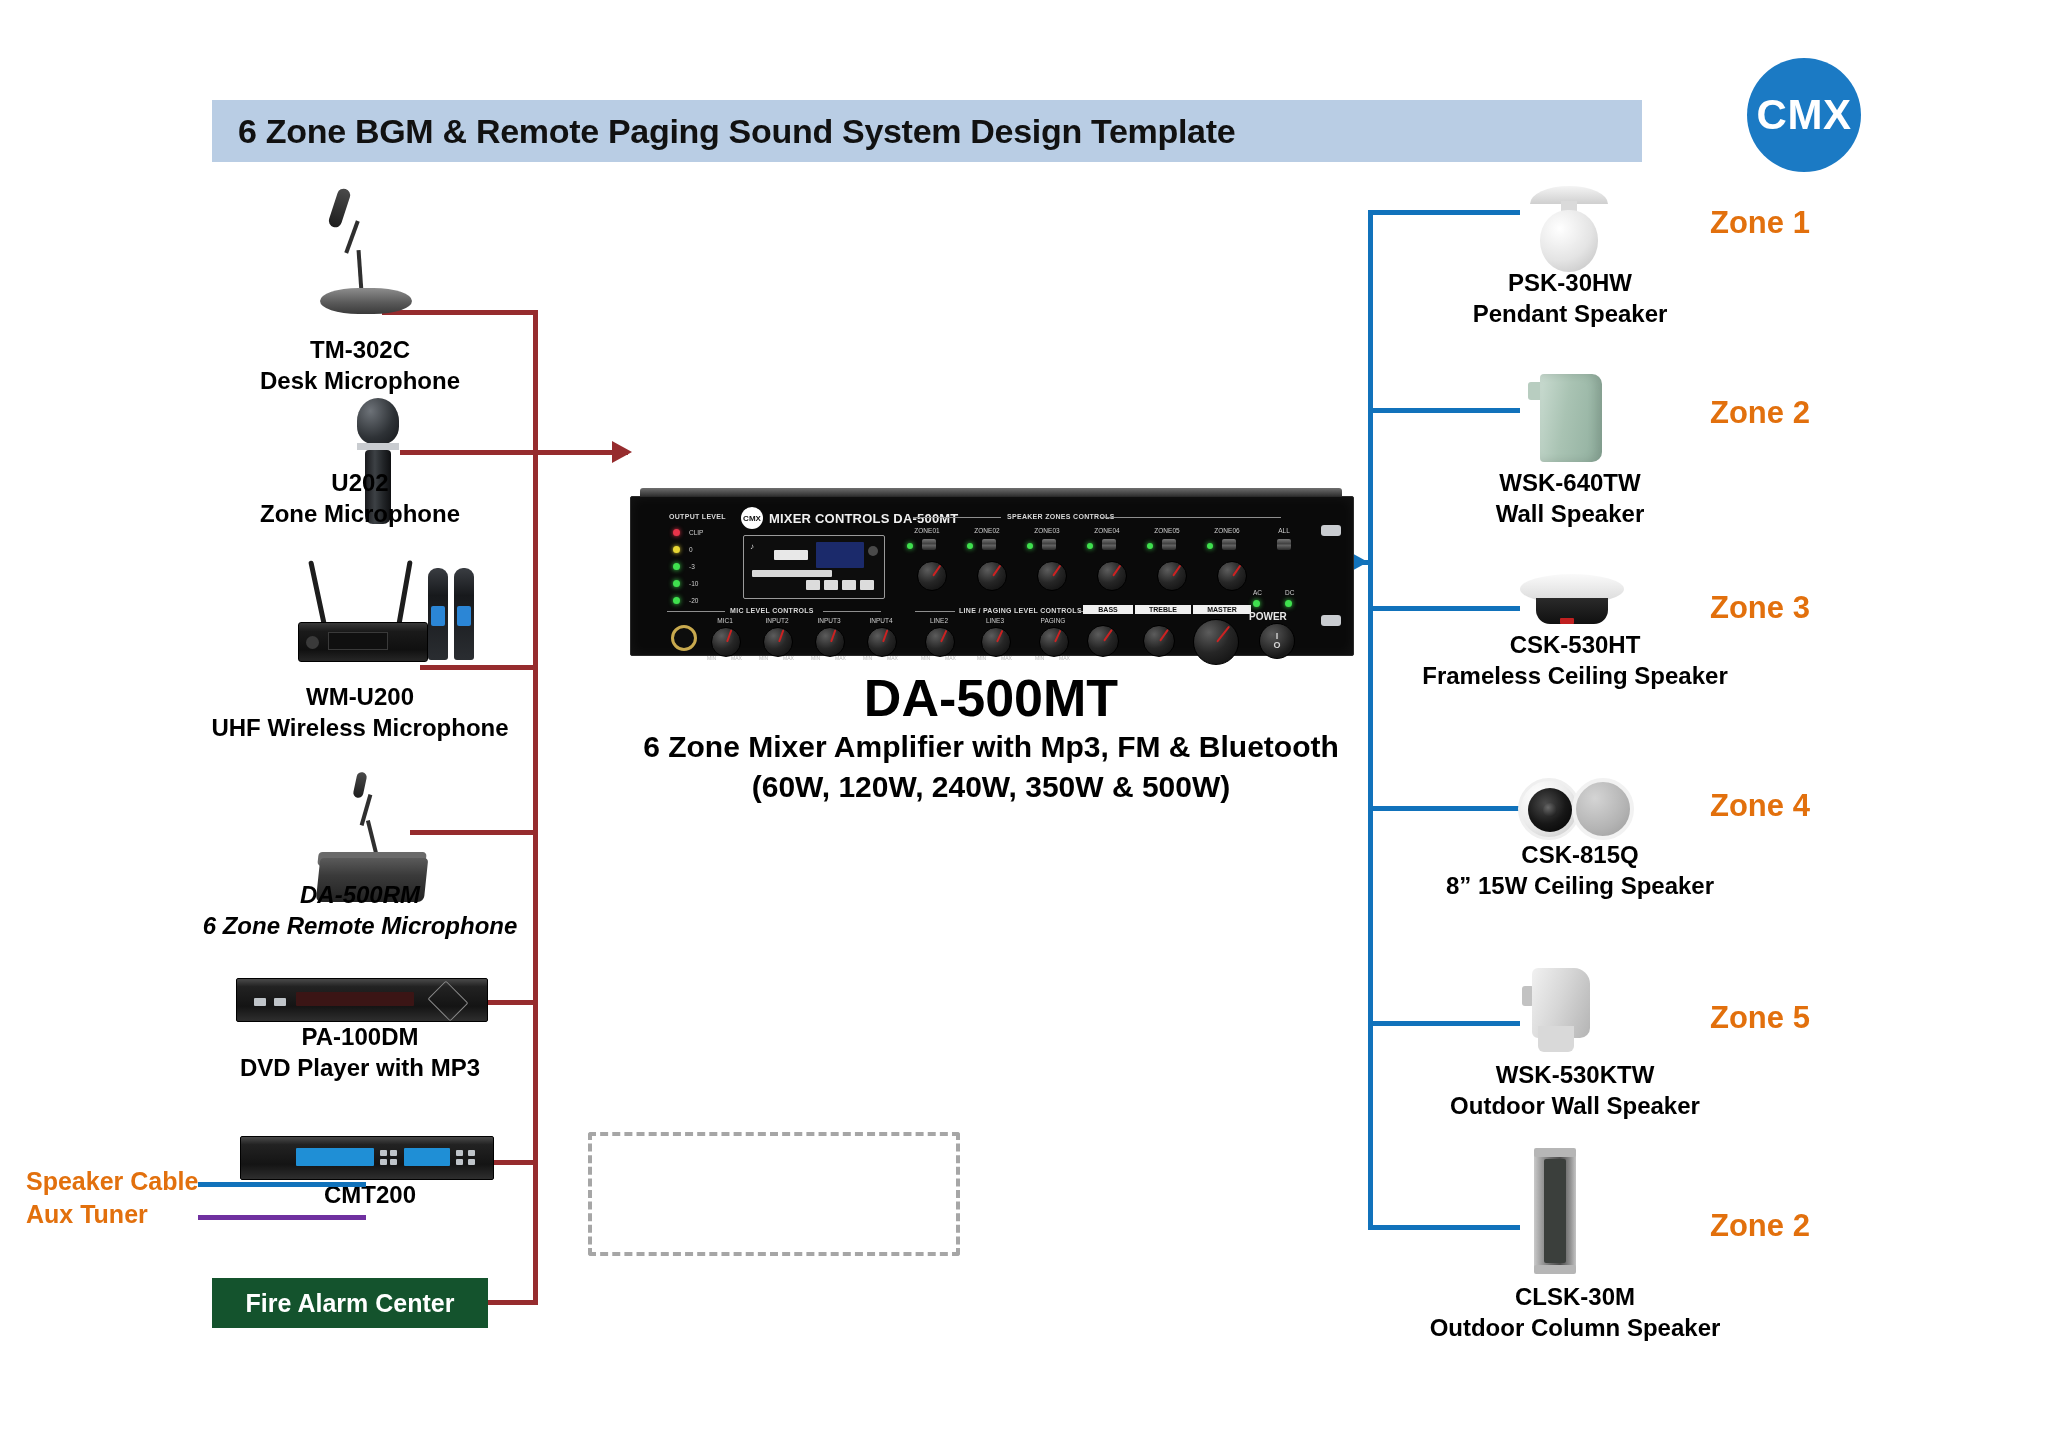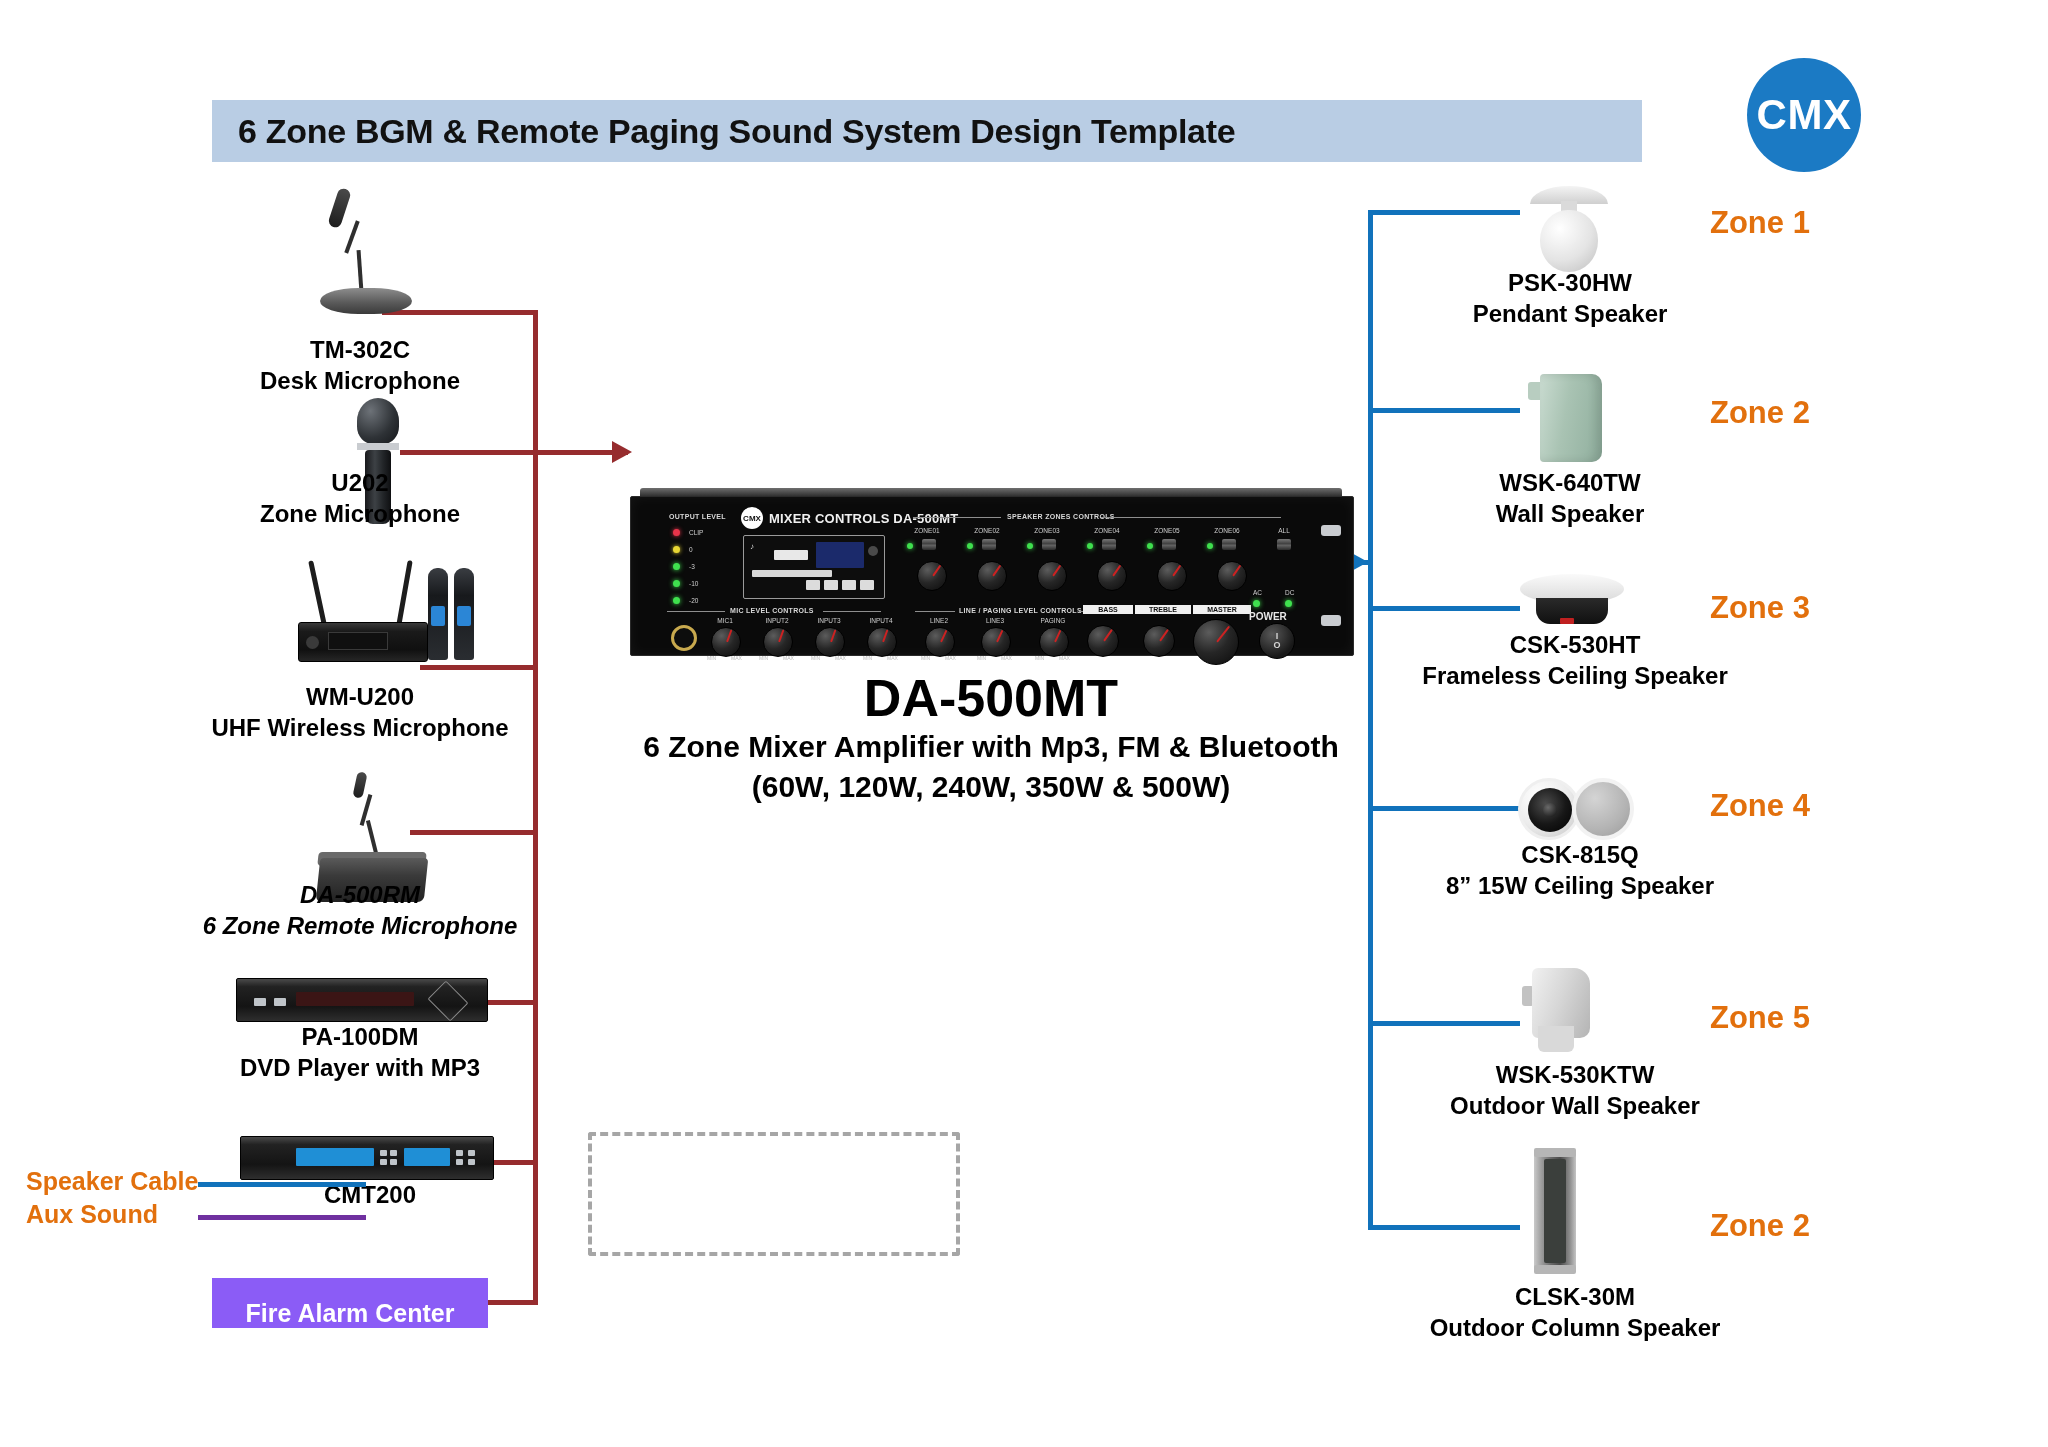--- a/index.html
+++ b/index.html
@@ -66,22 +66,22 @@
   .pm-top{position:absolute;width:108px;height:14px;background:#6a6a6a;border-radius:4px;
      transform:skewX(-6deg);}
 
   
   .rack2{position:absolute;border-radius:2px;border:1px solid #000;
      background:linear-gradient(180deg,#4a4a4a 0%,#222 18%,#141414 65%,#2e2e2e 100%);}
   .lcd{position:absolute;background:#1f8fd6;border-radius:1px;}
   .btn-dot{position:absolute;background:#bfc4c9;border-radius:1px;}
 
   
-  #fire-alarm{left:212px;top:1278px;width:276px;height:50px;background:#8b5cf6;
-     display:flex;align-items:flex-end;justify-content:center;}
+  #fire-alarm{left:212px;top:1278px;width:276px;height:50px;background:#14532d;
+     display:flex;align-items:center;justify-content:center;}
   #fire-alarm span{color:#fff;font-size:25px;font-weight:bold;}
 
   
   #legend{left:588px;top:1132px;width:372px;height:124px;
      border:4px dashed #a6a6a6;border-radius:3px;box-sizing:border-box;}
   .leg-label{position:absolute;left:26px;color:#e2700d;font-size:25px;font-weight:bold;}
   .leg-line{position:absolute;left:198px;height:5px;}
 
   
   .zone-label{position:absolute;color:#e2700d;font-size:31px;font-weight:bold;}
@@ -467,21 +467,21 @@
   </div>
 </div>
 
 <div class="abs" style="left:630px;top:668px;width:722px;text-align:center;font-size:52px;font-weight:bold;color:#000;">DA-500MT</div>
 <div class="abs" style="left:560px;top:730px;width:862px;text-align:center;font-size:30px;font-weight:bold;color:#000;">6 Zone Mixer Amplifier with Mp3, FM &amp; Bluetooth</div>
 <div class="abs" style="left:560px;top:770px;width:862px;text-align:center;font-size:30px;font-weight:bold;color:#000;">(60W, 120W, 240W, 350W &amp; 500W)</div>
 
 <div class="abs" id="legend"></div>
 <div class="leg-label" style="top:1167px;">Speaker Cable</div>
 <div class="leg-line" style="top:1182px;width:168px;background:#1172bb;"></div>
-<div class="leg-label" style="top:1200px;">Aux Sound</div>
+<div class="leg-label" style="top:1200px;">Aux Tuner</div>
 <div class="leg-line" style="top:1215px;width:168px;background:#7030a0;"></div>
 
 <div class="abs sp" style="left:1520px;top:186px;width:100px;height:98px;">
   <div class="pend-cap" style="left:10px;top:0;"></div>
   <div class="pend-stem" style="left:41px;top:15px;"></div>
   <div class="pend-ball" style="left:20px;top:24px;"></div>
 </div>
 <div class="abs dev-label" style="left:1440px;top:268px;width:260px;">
   <div class="dev-model">PSK-30HW</div>
   <div class="dev-desc">Pendant Speaker</div>

